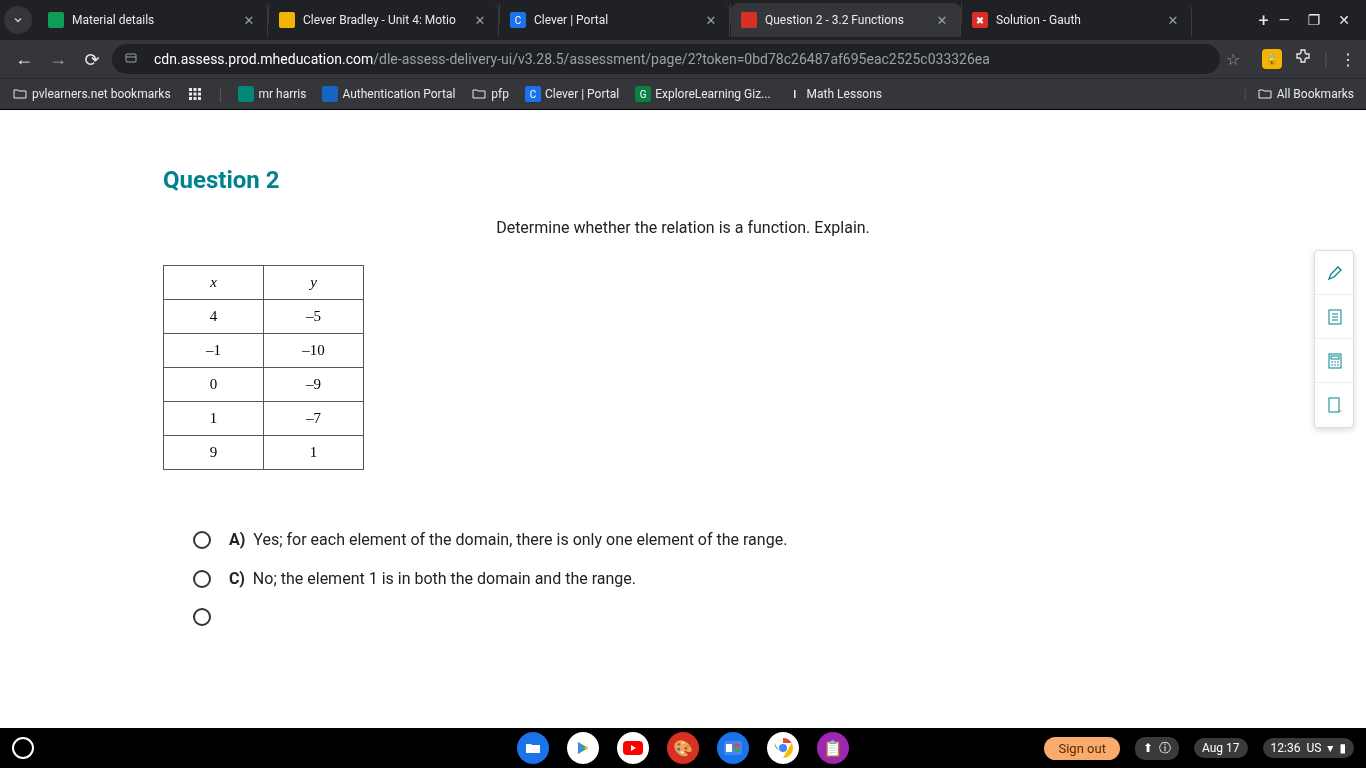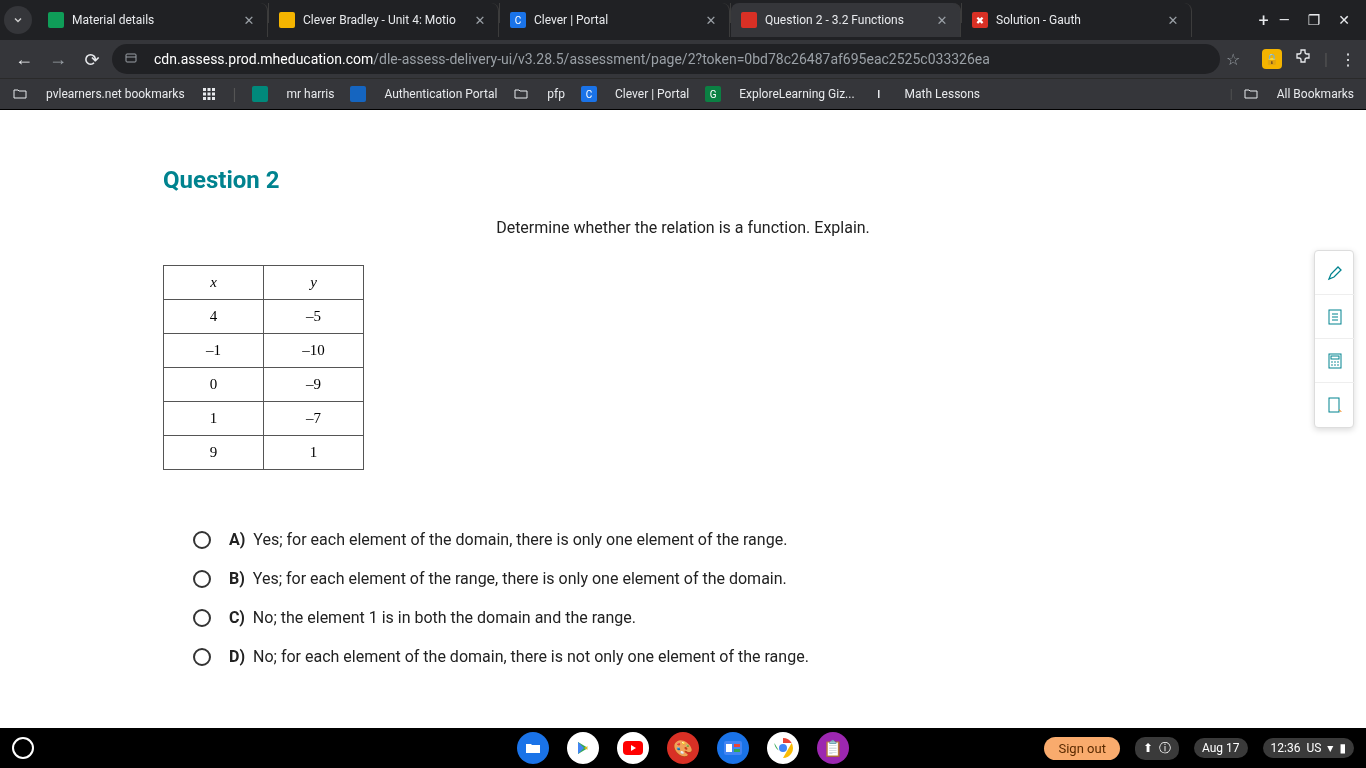--- a/index.html
+++ b/index.html
@@ -33,21 +33,21 @@
 .toolbar { height: 38px; background: #35363a; display: flex; align-items: center; padding: 0 10px; gap: 6px;}
 .nav-btn { color: #9aa0a6; width: 28px; height: 28px; display:flex;align-items:center;justify-content:center;font-size:18px; border-radius: 50%;}
 .nav-btn.enabled { color: #e8eaed; }
 .address { flex: 1; height: 30px; background: #202124; border-radius: 15px; display: flex; align-items: center; padding: 0 12px; color: #9aa0a6; font-size: 14px; gap: 16px;}
 .address .host { color: #fff; }
 .toolbar-right { display: flex; gap: 12px; align-items: center; padding-left: 12px; color: #e8eaed;}
 .star { width:18px;height:18px; color:#9aa0a6; }
 
 
 .bookmarks { height: 32px; background: #35363a; border-top: 1px solid #2a2a2a; display: flex; align-items: center; padding: 0 12px; gap: 16px; border-bottom:1px solid #000;}
-.bookmark { display: flex; align-items: center; gap: 18px; color: #e8eaed; font-size: 12px; }
+.bookmark { display: flex; align-items: center; gap: 4px; color: #e8eaed; font-size: 12px; }
 .bookmark-icon { width: 16px; height: 16px; border-radius: 2px; display:flex;align-items:center;justify-content:center;font-size:10px;}
 .bookmarks-right { margin-left:auto; display:flex; align-items:center; gap:10px; color:#e8eaed; font-size:12px;}
 .bm-sep { color: #555; }
 
 
 .page { position: absolute; top: 110px; left: 0; right: 0; bottom: 40px; background: #fff; }
 .content { width: 1100px; margin: 0 auto; padding: 56px 30px; position: relative; }
 .q-title { color: #00838f; font-size: 24px; font-weight: 700; margin-bottom: 24px; }
 .q-prompt { color: #222; font-size: 16px; margin-bottom: 28px; text-align: center; }
 .rel-table { border-collapse: collapse; margin-bottom: 60px; }
@@ -249,29 +249,24 @@
           </tr>
         </tbody>
     </table>
     <div class="answers" id="answers-container">
         <div class="answer-row">
           <div class="radio"></div>
           <div class="answer-text"><b>A)</b> Yes; for each element of the domain, there is only one element of the range.</div>
         </div>
         <div class="answer-row">
           <div class="radio"></div>
-          <div class="answer-text"><b>B)</b> Yes; for each element of the range, there is only one element of the domain.</div>
-        </div>
-        <div class="answer-row">
-          <div class="radio"></div>
           <div class="answer-text"><b>C)</b> No; the element 1 is in both the domain and the range.</div>
         </div>
         <div class="answer-row">
           <div class="radio"></div>
-          <div class="answer-text"><b>D)</b> No; for each element of the domain, there is not only one element of the range.</div>
         </div>
       </div>
   </div>
 
   <div class="side-tools">
     <div class="side-tool">
       <svg width="20" height="20" viewBox="0 0 20 20">
           <path d="M4 16l2-5 7-7 3 3-7 7-5 2z" stroke="#00838f" fill="none" stroke-width="1.3"></path>
         </svg>
     </div>

